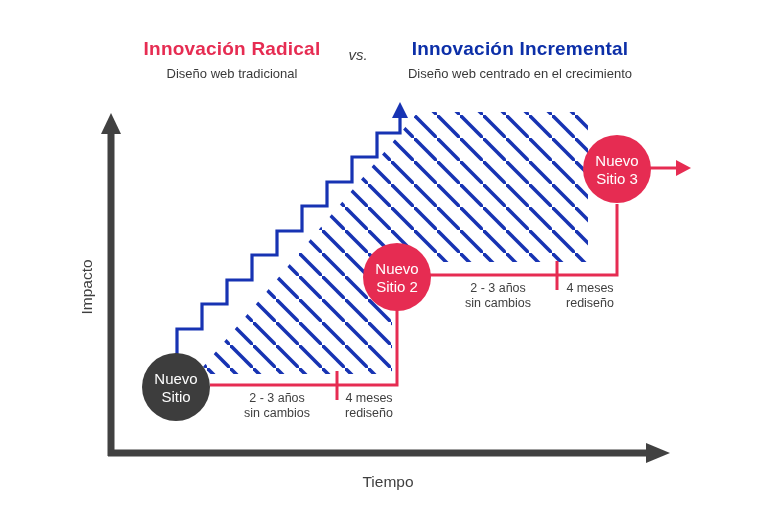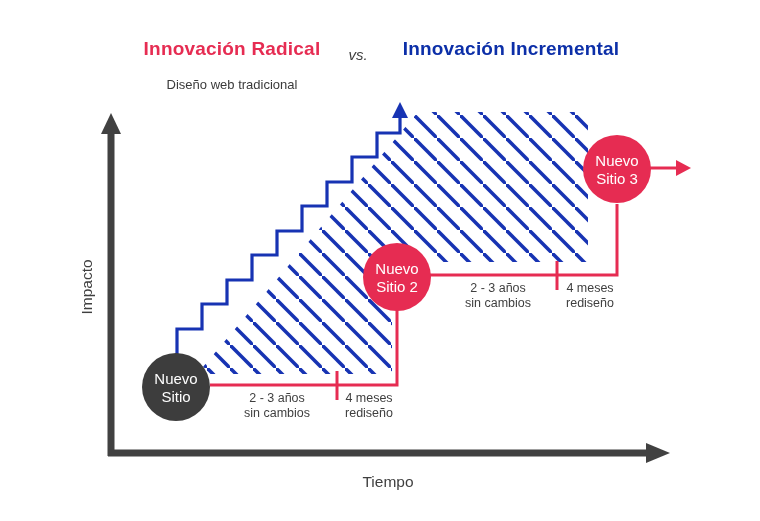--- a/index.html
+++ b/index.html
@@ -3,25 +3,25 @@
 <meta charset="utf-8">
 <style>
   html,body{margin:0;padding:0;background:#ffffff;}
   .stage{
     position:relative;width:760px;height:521px;background:#ffffff;overflow:hidden;
     font-family:"Liberation Sans","DejaVu Sans",sans-serif;
     padding-left:12px;
   }
   .hdr-block{position:absolute;top:38px;text-align:center;}
   .hdr-left{left:104px;width:256px;}
-  .hdr-right{left:363px;width:296px;}
+  .hdr-right{left:372px;width:296px;}
   .hdr-title{font-size:19px;font-weight:bold;letter-spacing:.2px;line-height:22px;}
   .hdr-title.red{color:#e62c52;}
   .hdr-title.blue{color:#0c2fa8;}
-  .hdr-sub{font-size:13px;color:#3a3a3a;margin-top:17px;line-height:15px;}
+  .hdr-sub{font-size:13px;color:#3a3a3a;margin-top:6px;line-height:15px;}
   .hdr-vs{position:absolute;left:340px;top:46px;width:36px;text-align:center;
           font-size:15px;color:#3f3f3f;font-style:italic;}
   svg{position:absolute;left:0;top:0;}
   text{font-family:"Liberation Sans","DejaVu Sans",sans-serif;}
   .axis-label{font-size:15.5px;fill:#3f3f3f;}
   .node-label{font-size:15px;fill:#ffffff;}
   .anno{font-size:12.5px;fill:#3f3f3f;}
 </style>
 </head>
 <body>
@@ -30,20 +30,21 @@
 
   <div class="hdr-block hdr-left">
     <div class="hdr-title red">Innovación Radical</div>
     <div class="hdr-sub">Diseño web tradicional</div>
   </div>
 
   <div class="hdr-vs">vs.</div>
 
   <div class="hdr-block hdr-right">
     <div class="hdr-title blue">Innovación Incremental</div>
+    <div class="hdr-sub">Diseño web centrado en el crecimiento</div>
   </div>
 
   <svg width="760" height="521" viewBox="0 0 760 521">
 
     <defs>
       <pattern id="hatch" width="23" height="23" patternUnits="userSpaceOnUse">
         <line x1="0" y1="0" x2="23" y2="23" stroke="#1733b3" stroke-width="3.6" stroke-linecap="round"></line>
       </pattern>
     </defs>
 

